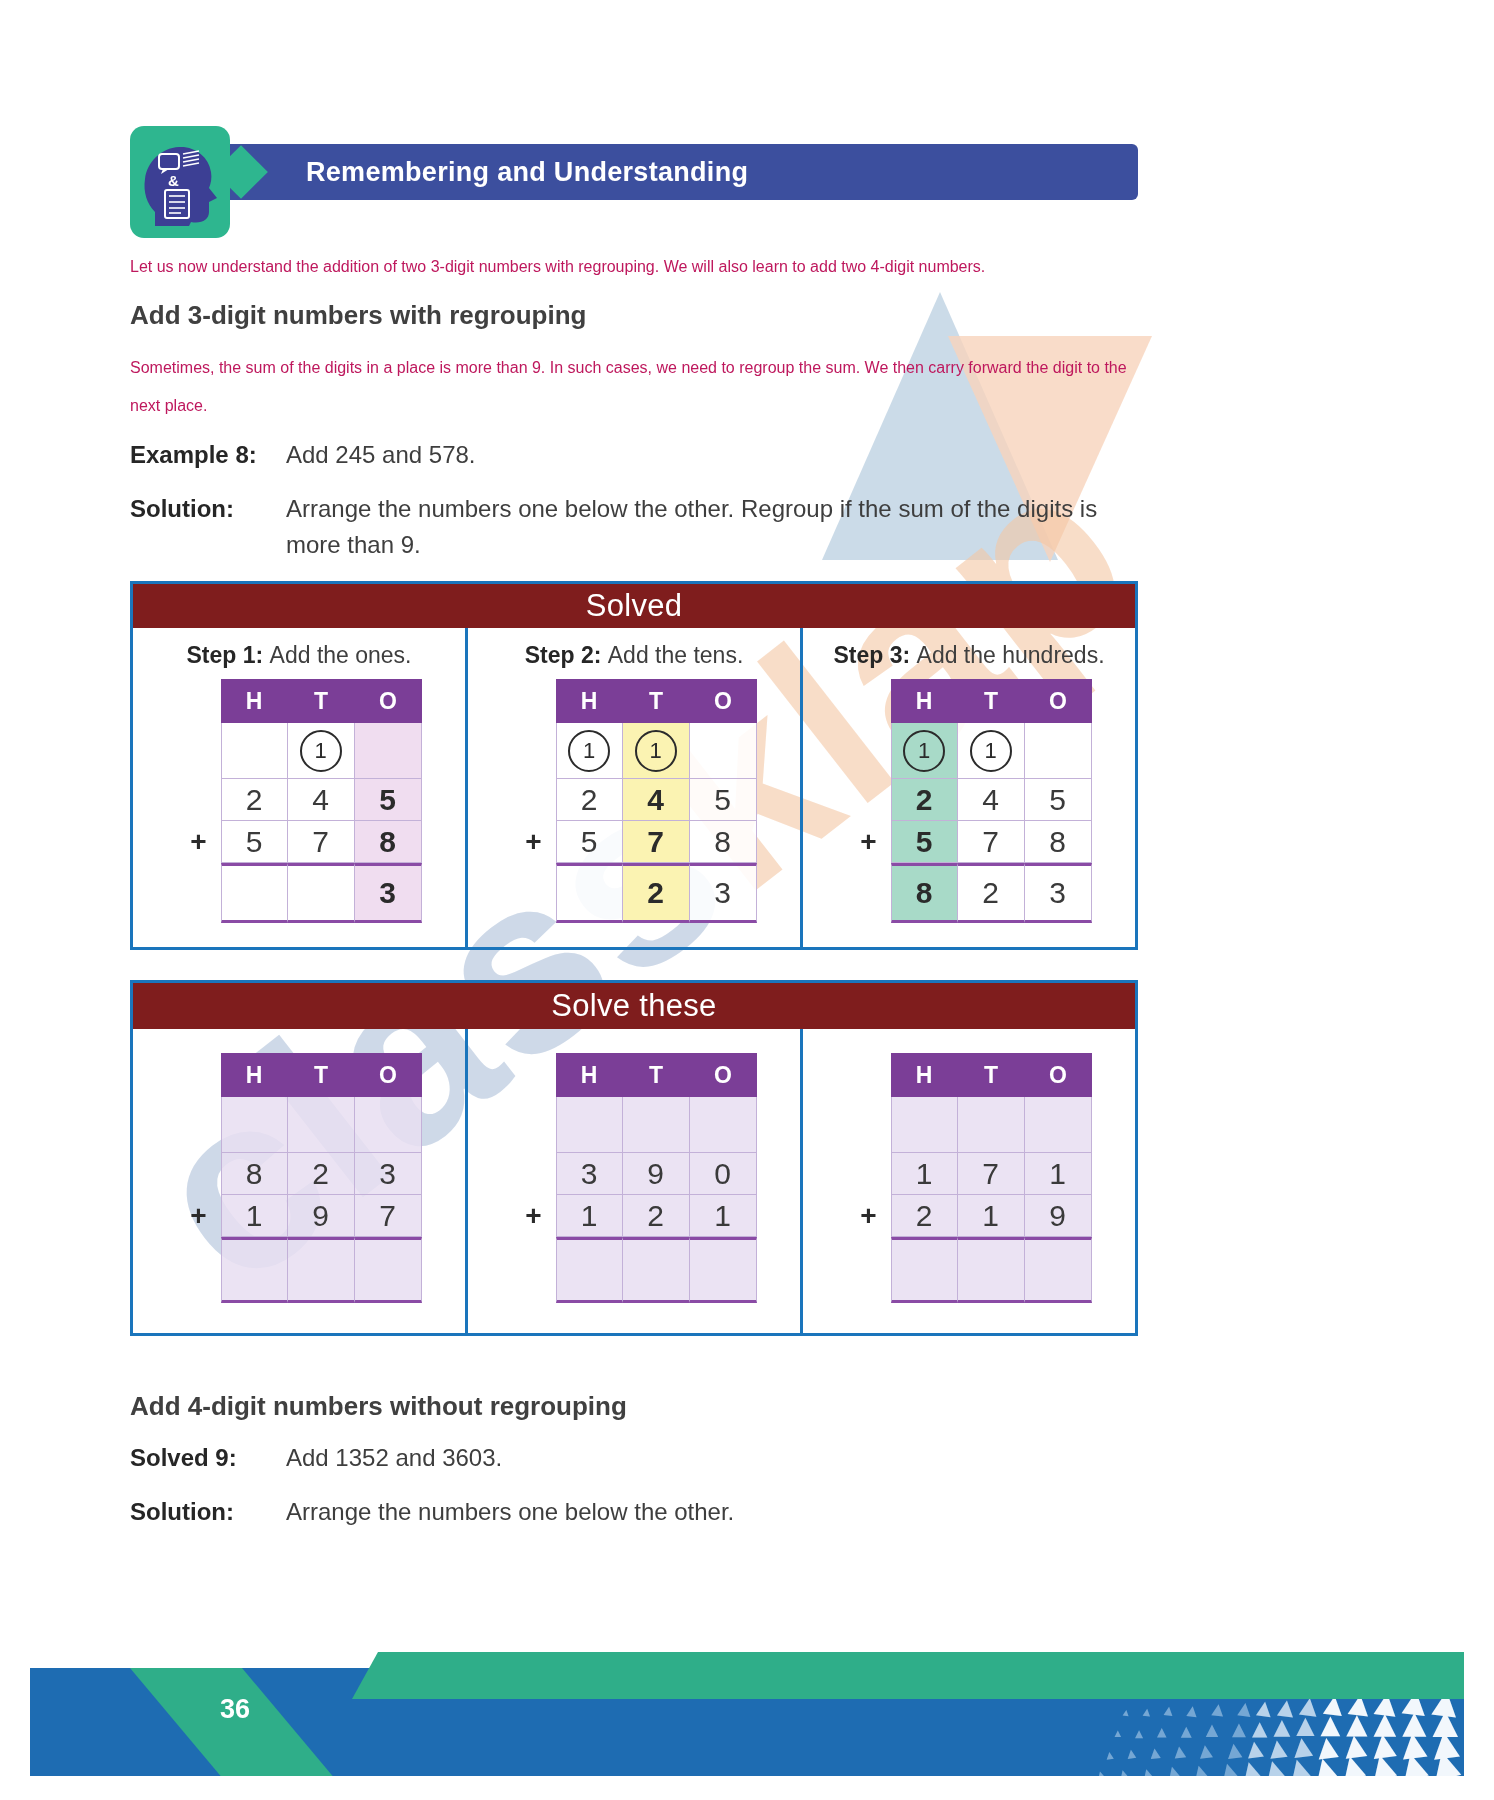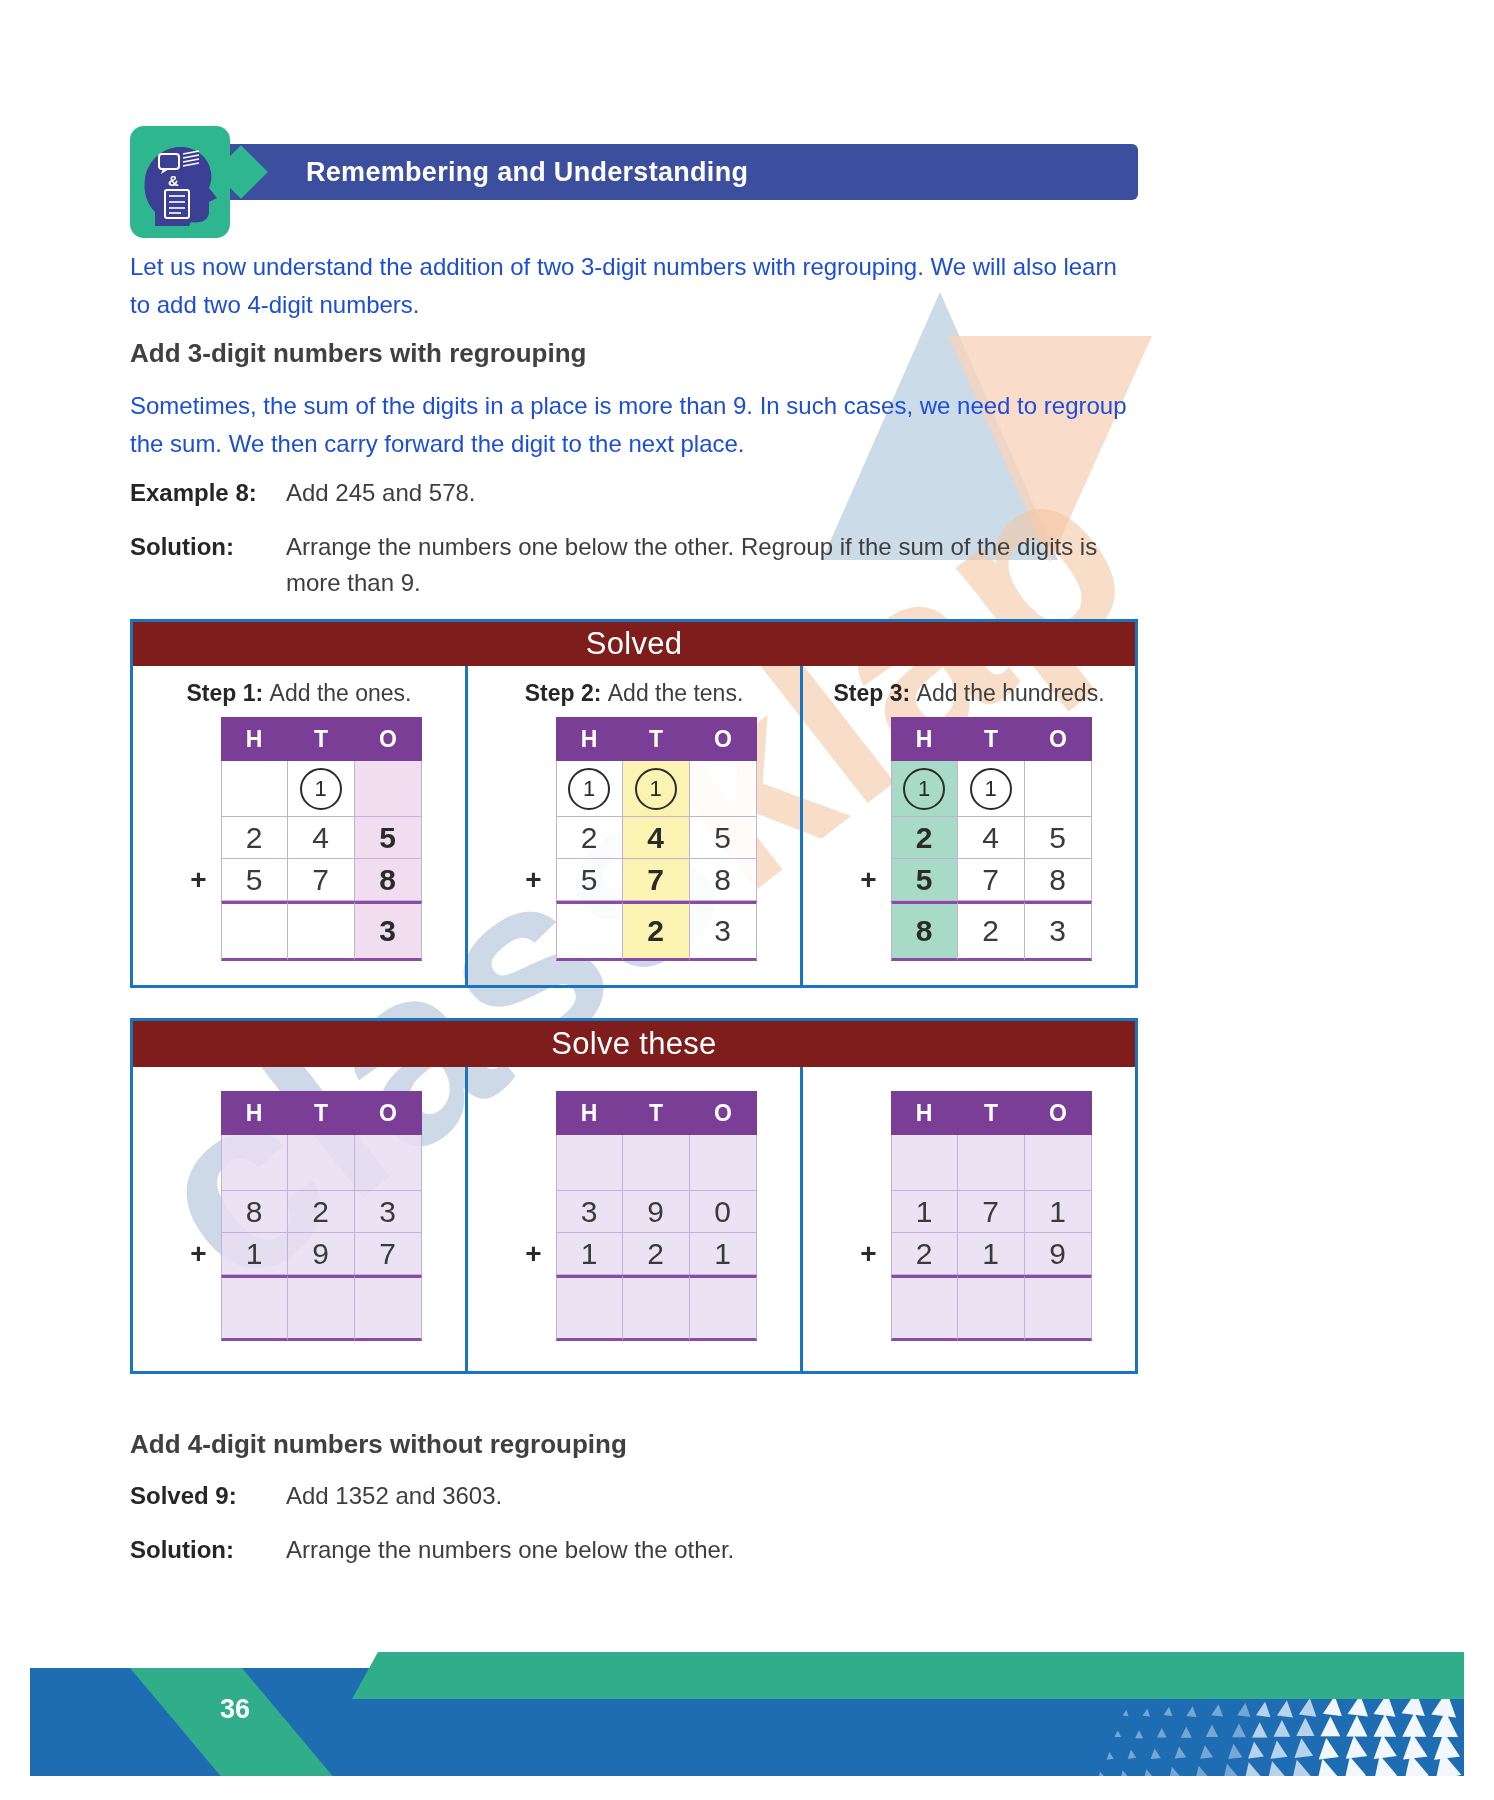--- a/index.html
+++ b/index.html
@@ -20,21 +20,21 @@
   .content{position:relative;z-index:1;padding:126px 0 0 130px;width:1008px;}
   
   .band{position:relative;height:112px;margin-bottom:10px;}
   .band-bar{position:absolute;left:58px;right:0;top:18px;height:56px;background:#3c4f9e;border-radius:6px;}
   .band-title{position:absolute;left:118px;top:0;height:56px;display:flex;align-items:center;
               color:#fff;font-weight:bold;font-size:27px;letter-spacing:0.3px;}
   .band-chev{position:absolute;left:92px;top:27px;width:38px;height:38px;background:#2eb68f;transform:rotate(45deg);}
   .band-icon{position:absolute;left:0;top:0;width:100px;height:112px;background:#2eb68f;border-radius:14px;
              display:flex;align-items:center;justify-content:center;}
   
-  .para{font-size:24px;line-height:38px;margin:0 0 12px 0;color:#1d4ed8;}
+  .para{font-size:16px;line-height:38px;margin:0 0 12px 0;color:#be185d;}
   .h-blue{color:#404040;font-weight:bold;font-size:26px;margin:14px 0 18px 0;}
   .ex-row{display:flex;margin:6px 0 18px 0;font-size:24px;line-height:36px;}
   .ex-row .lbl{width:156px;font-weight:bold;color:#262626;flex:none;}
   .ex-row .txt{flex:1;max-width:812px;color:#3e3e3e;}
   
   .tbox{border:3px solid #1a75bc;margin:14px 0 0 0;background:rgba(255,255,255,0.0);}
   .tbox-head{height:44px;background:#7f1d1d;color:#fff;font-weight:normal;font-size:31px;
              display:flex;align-items:center;justify-content:center;letter-spacing:0.3px;}
   .tbox-body{display:flex;align-items:stretch;}
   .tbox-col{flex:1;padding:10px 6px 24px 6px;}

